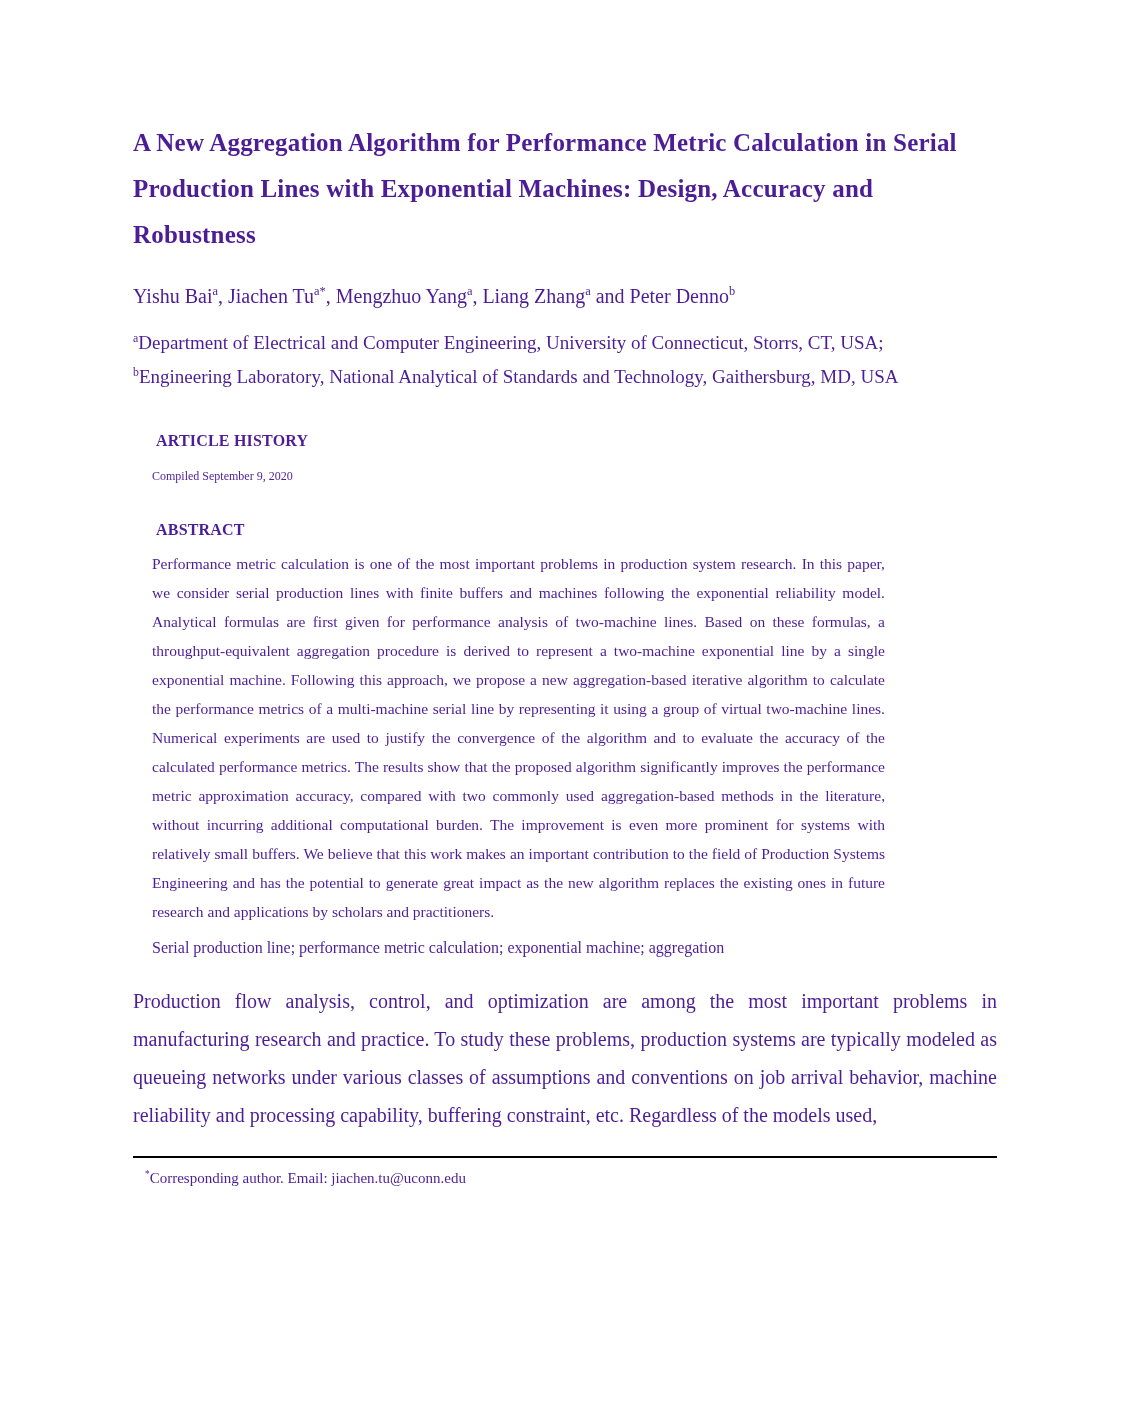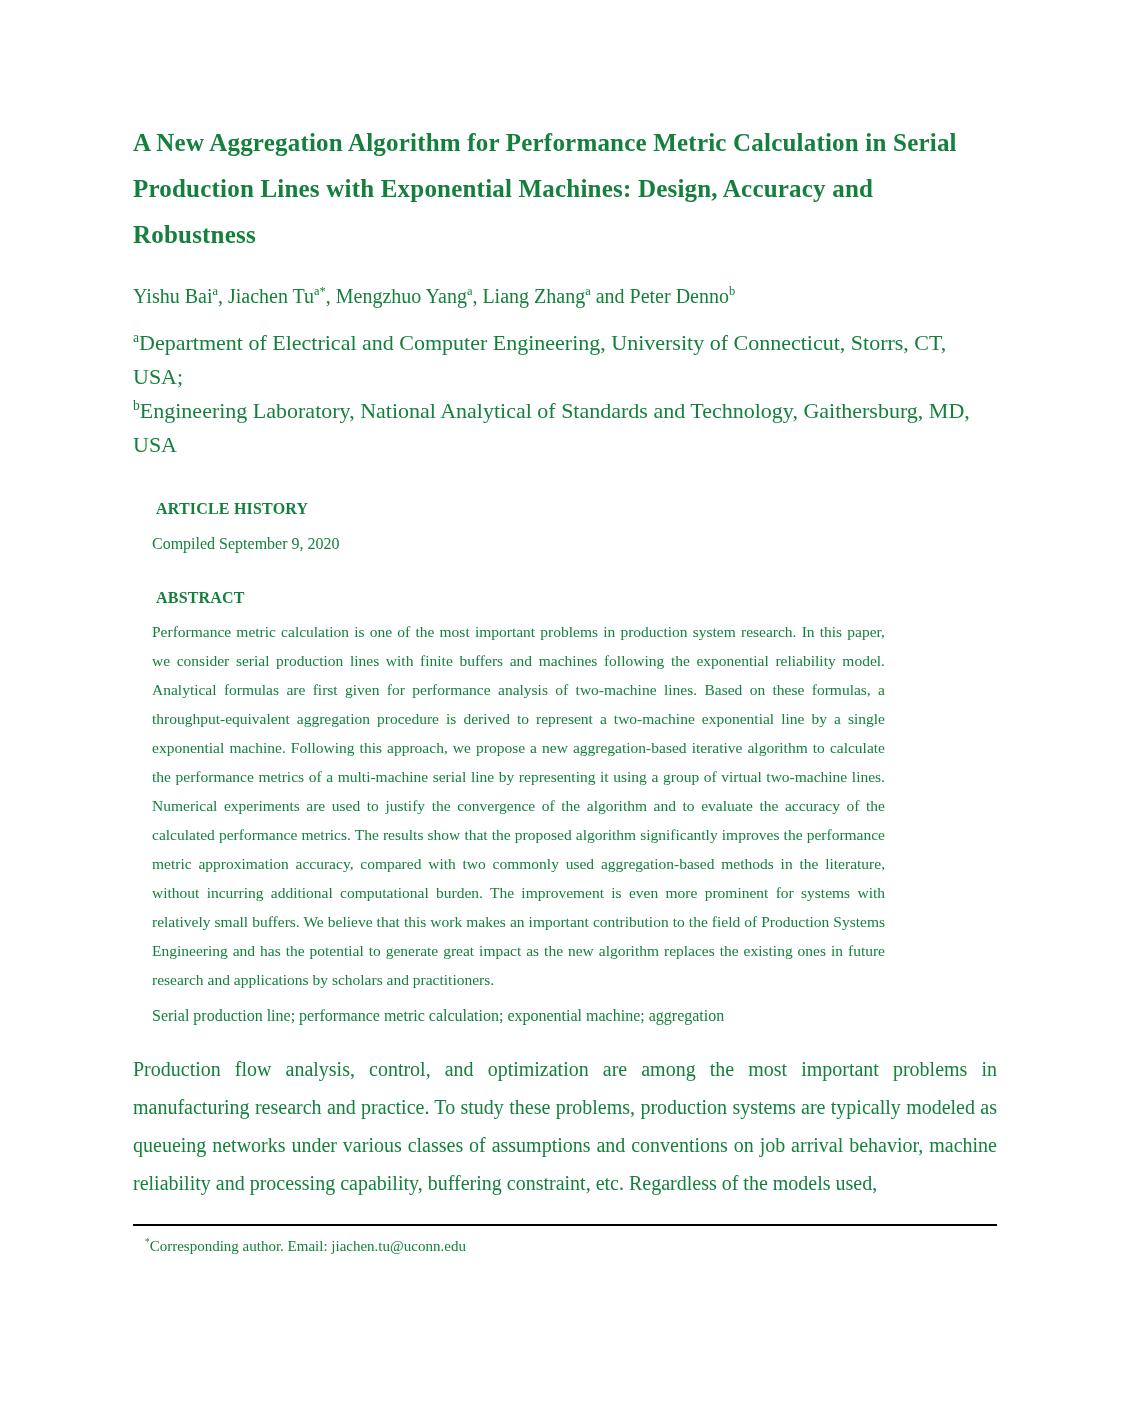--- a/index.html
+++ b/index.html
@@ -9,21 +9,21 @@
     height: 1413px;
     background: #ffffff;
     overflow: hidden;
   }
   .page {
     box-sizing: border-box;
     width: 1125px;
     height: 1413px;
     padding: 120px 128px 0 133px;
     font-family: "Liberation Serif", "DejaVu Serif", serif;
-    color: #15803d;
+    color: #4c1d95;
   }
   sup {
     font-size: 62%;
     line-height: 0;
     vertical-align: super;
   }
   .title {
     margin: 0;
     font-size: 25px;
     font-weight: bold;
@@ -31,39 +31,39 @@
     letter-spacing: 0.2px;
   }
   .title-line { display: block; }
   .authors {
     margin: 24px 0 0 0;
     font-size: 20px;
     line-height: 28px;
   }
   .affiliations {
     margin: 16px 0 0 0;
-    font-size: 22px;
+    font-size: 19px;
     line-height: 34px;
   }
   .affiliation-line { display: block; }
   .inner-block {
     margin-left: 19px;
     width: 733px;
   }
   .small-heading {
     margin: 4px;
     font-size: 16px;
     font-weight: bold;
     line-height: 22px;
     letter-spacing: 0.2px;
   }
   .article-history-heading { margin-top: 36px; }
   .compiled-date {
     margin: 13px 0 0 0;
-    font-size: 16px;
+    font-size: 12px;
     line-height: 22px;
   }
   .abstract-heading { margin-top: 32px; }
   .abstract-text {
     margin: 8px 0 0 0;
     font-size: 15.5px;
     line-height: 29px;
     text-align: justify;
   }
   .keywords-heading { margin-top: 44px; }

